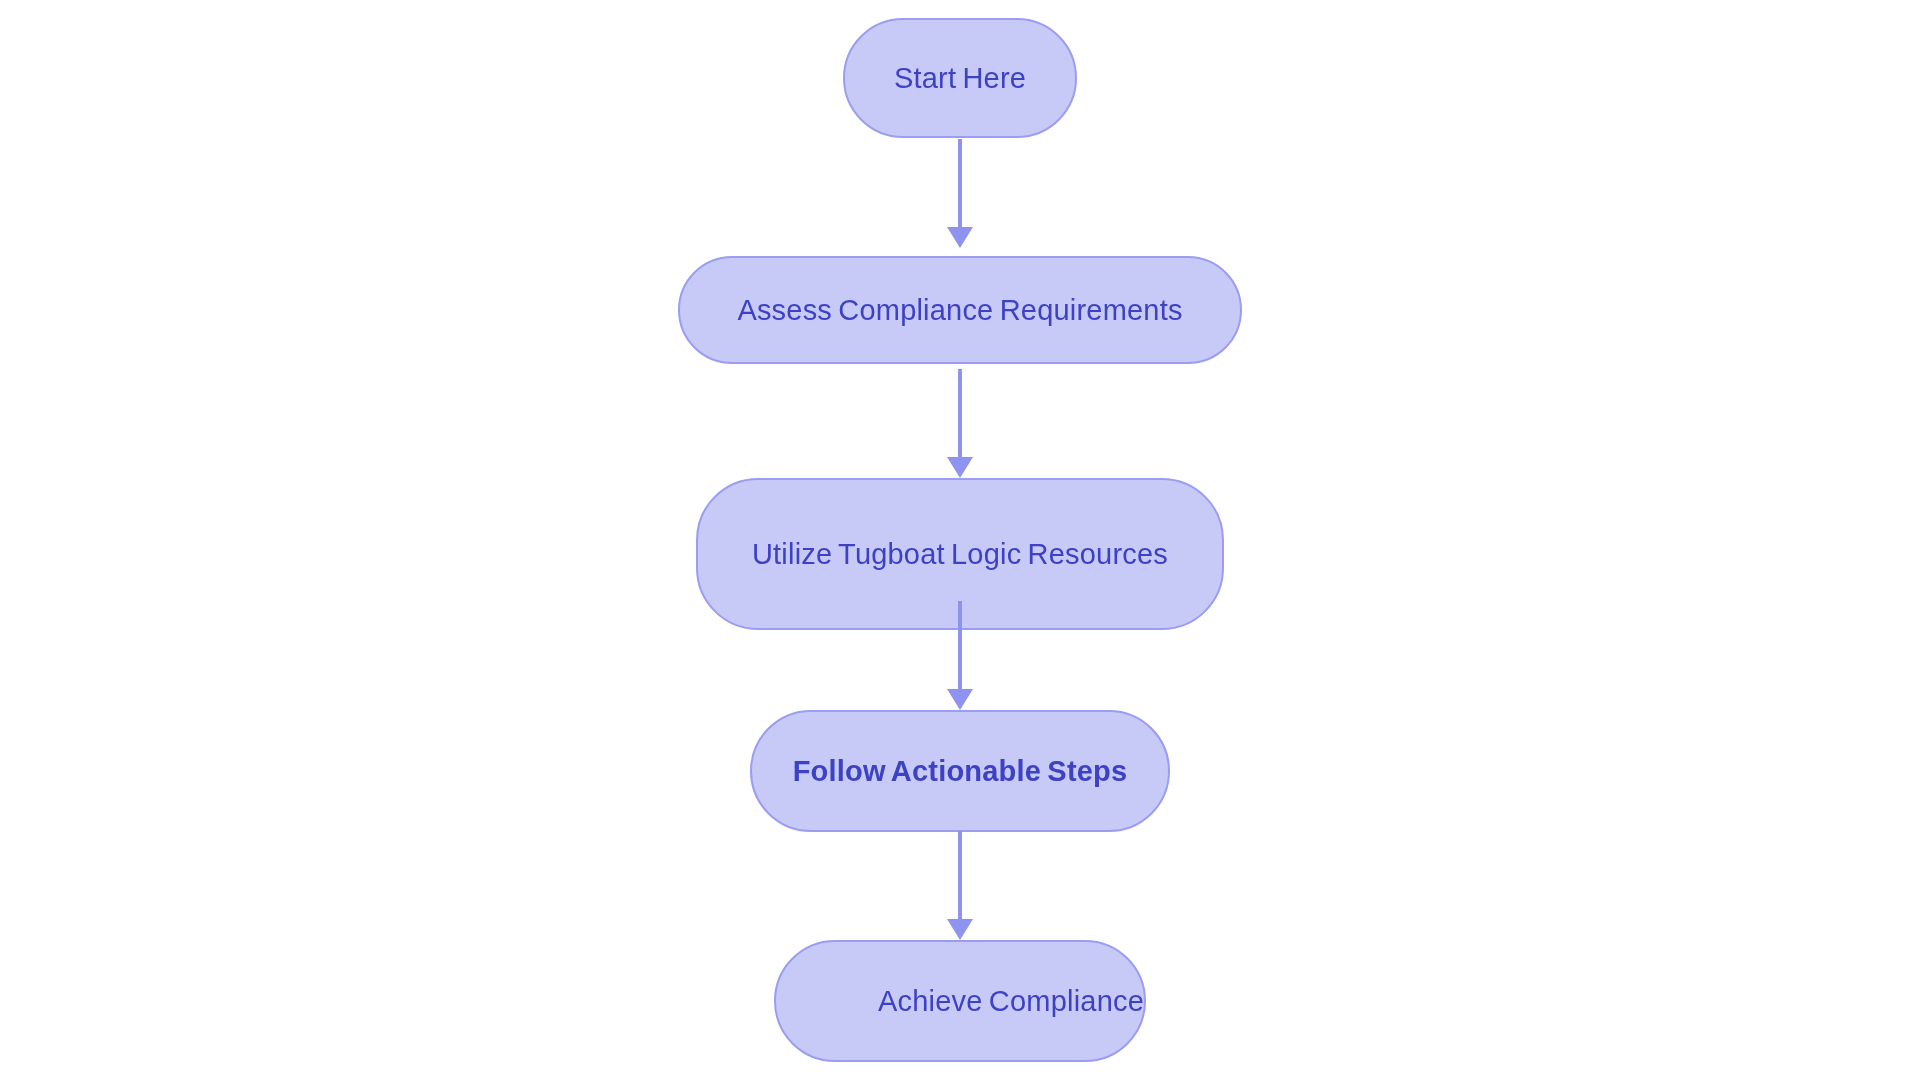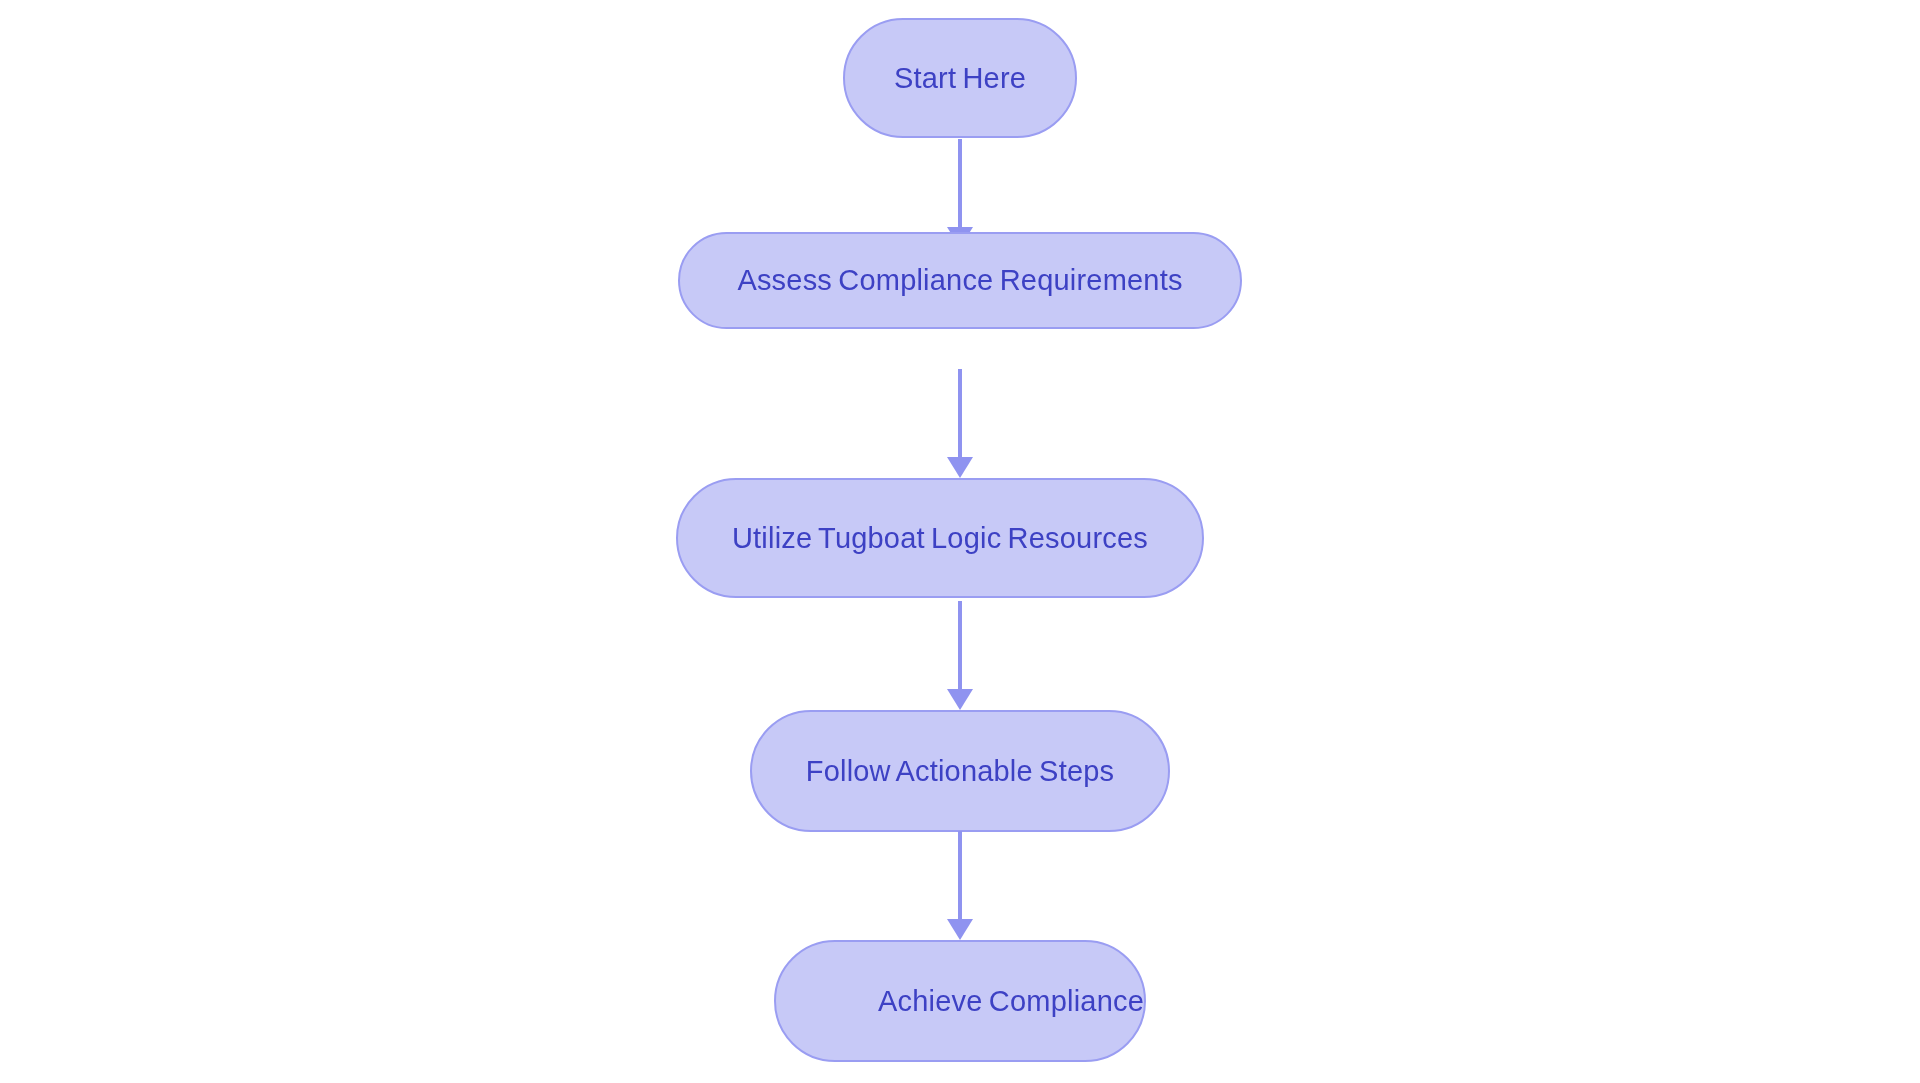--- a/index.html
+++ b/index.html
@@ -26,23 +26,23 @@
     border-radius: 62px;
     color: var(--node-text, #3d41c4);
     font-size: 29px;
     font-weight: 400;
     letter-spacing: 0.2px;
     word-spacing: -2px;
     white-space: nowrap;
     text-align: center;
   }
   .node-1 { left: 843px; top: 18px;  width: 234px; height: 120px; }
-  .node-2 { left: 678px; top: 232px; width: 564px; height: 97px; }
-  .node-3 { left: 676px; top: 478px; width: 528px; height: 120px; }
-  .node-4 { left: 750px; top: 710px; width: 420px; height: 122px; }
+  .node-2 { left: 678px; top: 256px; width: 564px; height: 108px; }
+  .node-3 { left: 696px; top: 478px; width: 528px; height: 152px; }
+  .node-4 { left: 750px; top: 710px; width: 420px; height: 122px; font-weight: bold; }
   .node-5 { left: 774px; top: 940px; width: 372px; height: 122px; justify-content: flex-end; }
 
   .connector {
     position: absolute;
     left: 945px;
     width: 30px;
   }
   .connector-1 { top: 139px; height: 109px; }
   .connector-2 { top: 369px; height: 109px; }
   .connector-3 { top: 601px; height: 109px; }

